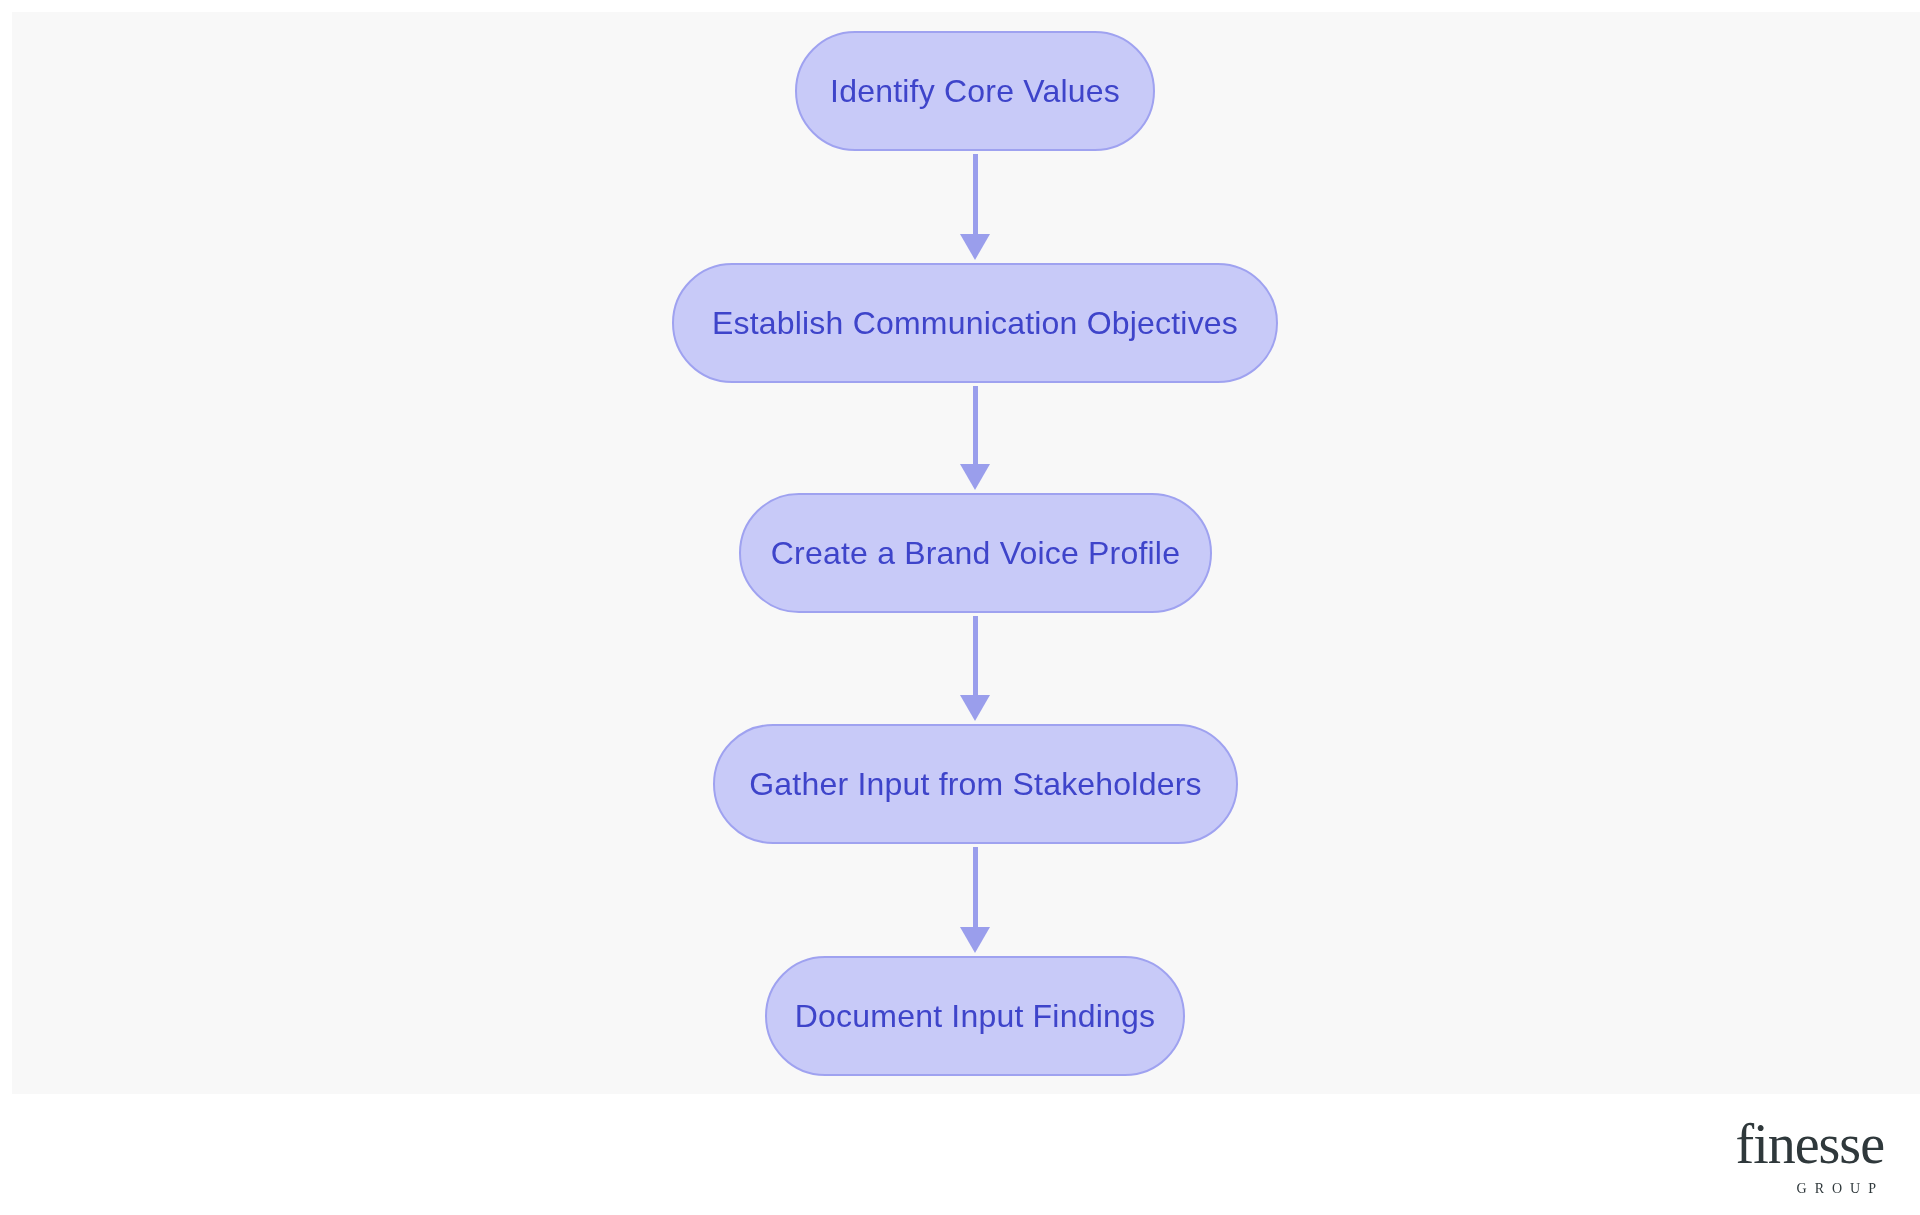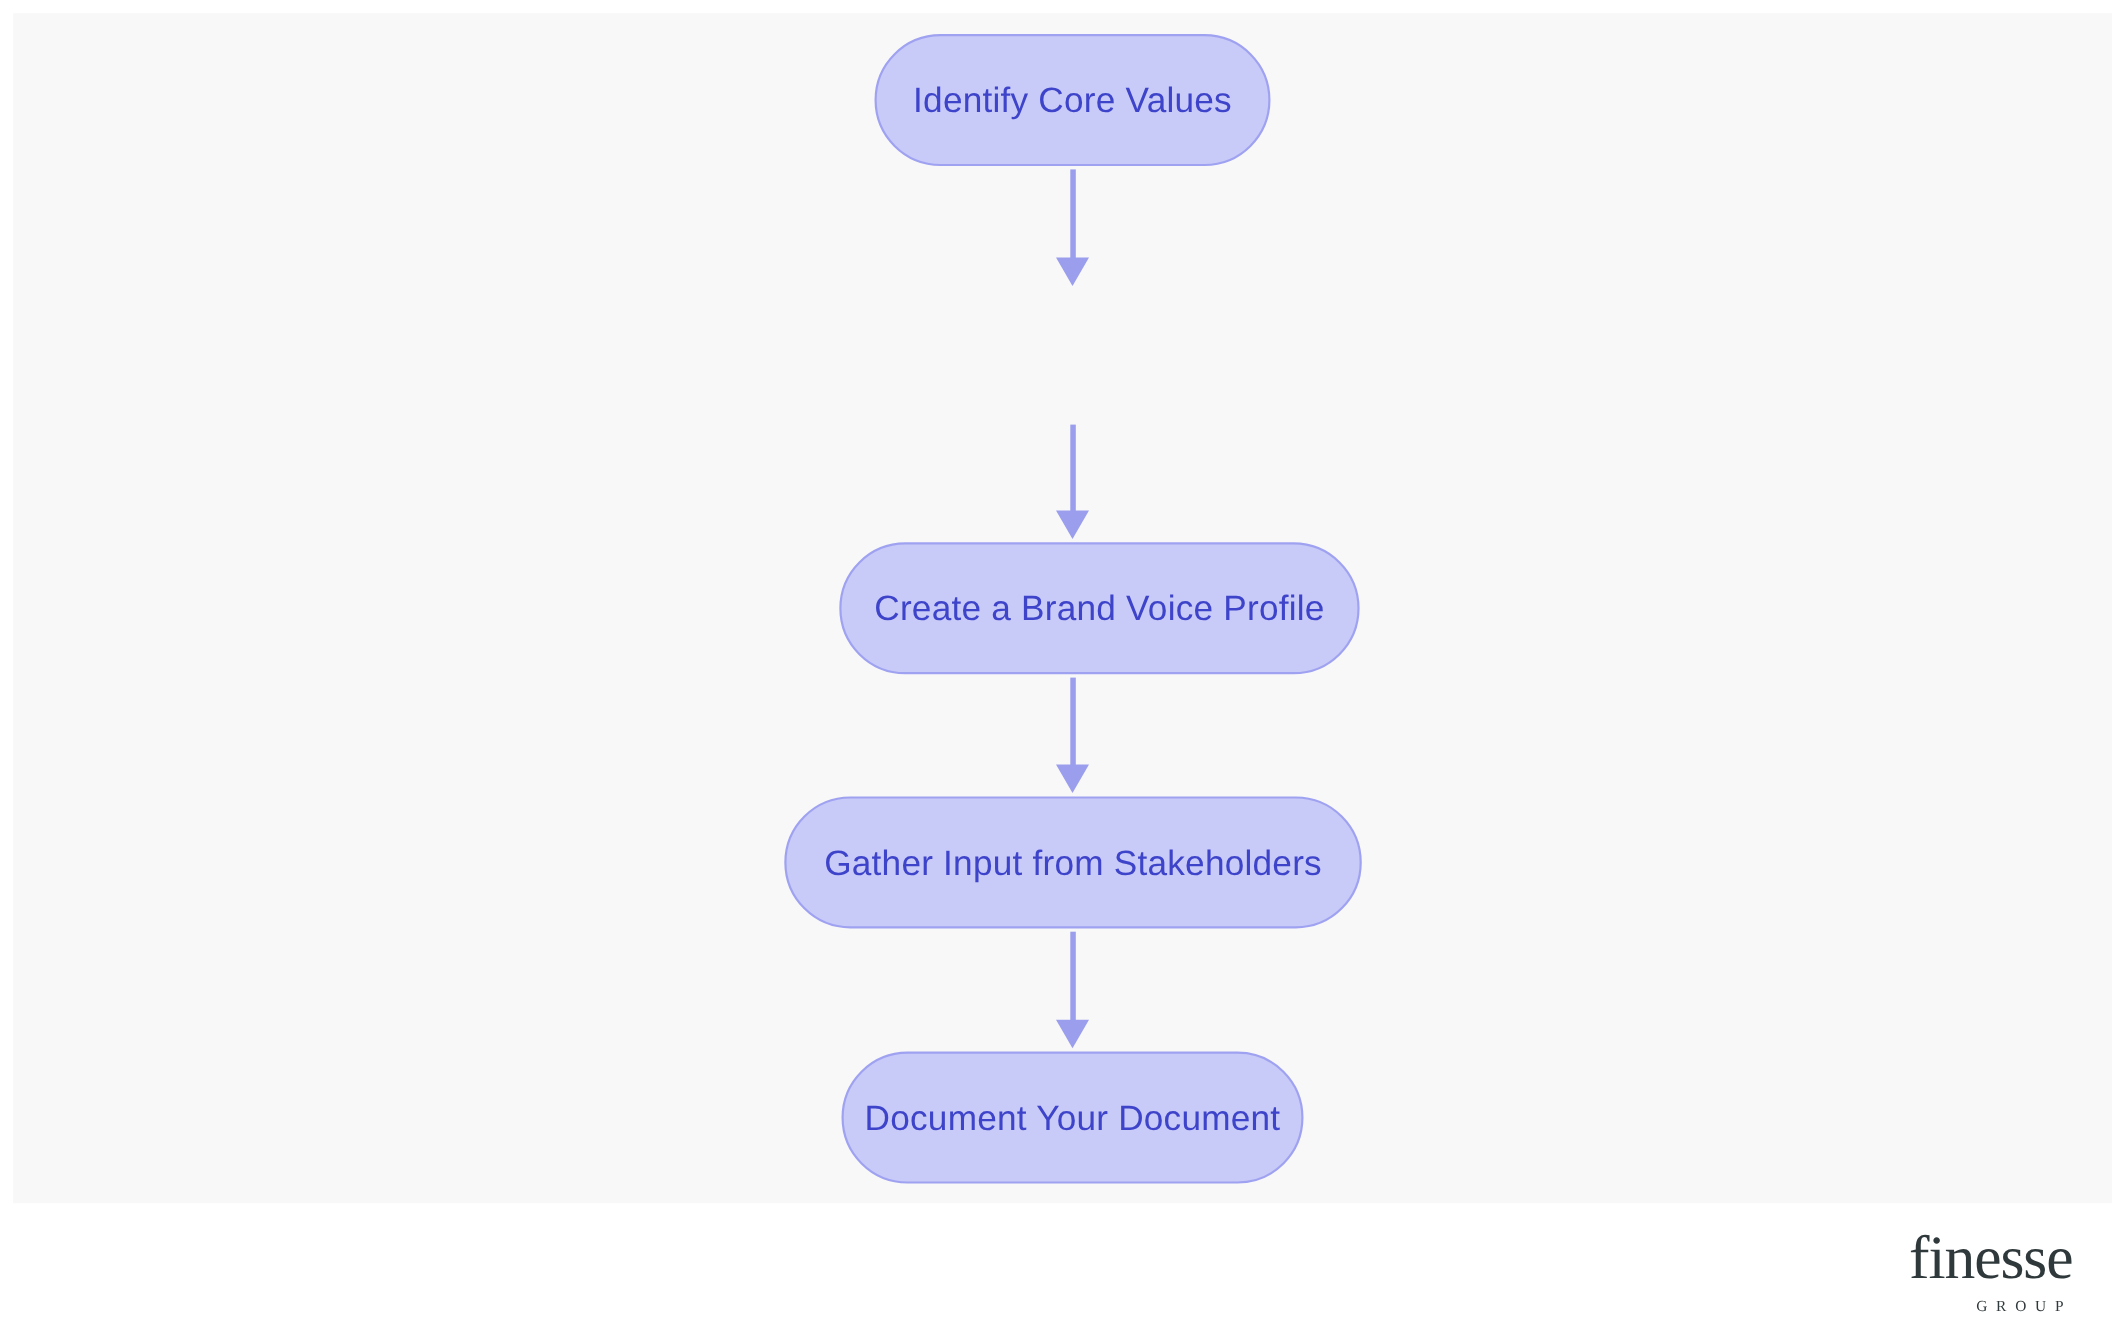--- a/index.html
+++ b/index.html
@@ -42,21 +42,21 @@
     justify-content: center;
   }
   .flow-node .node-label {
     color: var(--node-text);
     font-size: 32px;
     letter-spacing: 0.2px;
     white-space: nowrap;
   }
   .n1 { top: 16px;  left: 780px; width: 360px; }
   .n2 { top: 248px; left: 657px; width: 606px; }
-  .n3 { top: 478px; left: 748px; width: 473px; }
+  .n3 { top: 478px; left: 724px; width: 473px; }
   .n4 { top: 709px; left: 698px; width: 525px; align-items: center; }
   .n5 { top: 941px; left: 750px; width: 420px; }
 
   .arrow {
     position: absolute;
     left: 945px;
     width: 30px;
   }
   .a1 { top: 136px; height: 112px; }
   .a2 { top: 368px; height: 110px; }
@@ -123,20 +123,23 @@
 
     <div class="flow-node n1">
       <span class="node-label">Identify Core Values</span>
     </div>
 
     <div class="arrow a1">
       <div class="arrow-line"></div>
       <div class="arrow-head"></div>
     </div>
 
+    <div class="flow-node n2">
+      <span class="node-label">Establish Communication Objectives</span>
+    </div>
 
     <div class="arrow a2">
       <div class="arrow-line"></div>
       <div class="arrow-head"></div>
     </div>
 
     <div class="flow-node n3">
       <span class="node-label">Create a Brand Voice Profile</span>
     </div>
 
@@ -148,21 +151,21 @@
     <div class="flow-node n4">
       <span class="node-label">Gather Input from Stakeholders</span>
     </div>
 
     <div class="arrow a4">
       <div class="arrow-line"></div>
       <div class="arrow-head"></div>
     </div>
 
     <div class="flow-node n5">
-      <span class="node-label">Document Your Document</span>
+      <span class="node-label">Document Input Findings</span>
     </div>
 
   </div>
 
   <div class="footer"></div>
 
   <div class="logo">
     <div class="logo-main">finesse</div>
     <div class="logo-sub">GROUP</div>
   </div>

